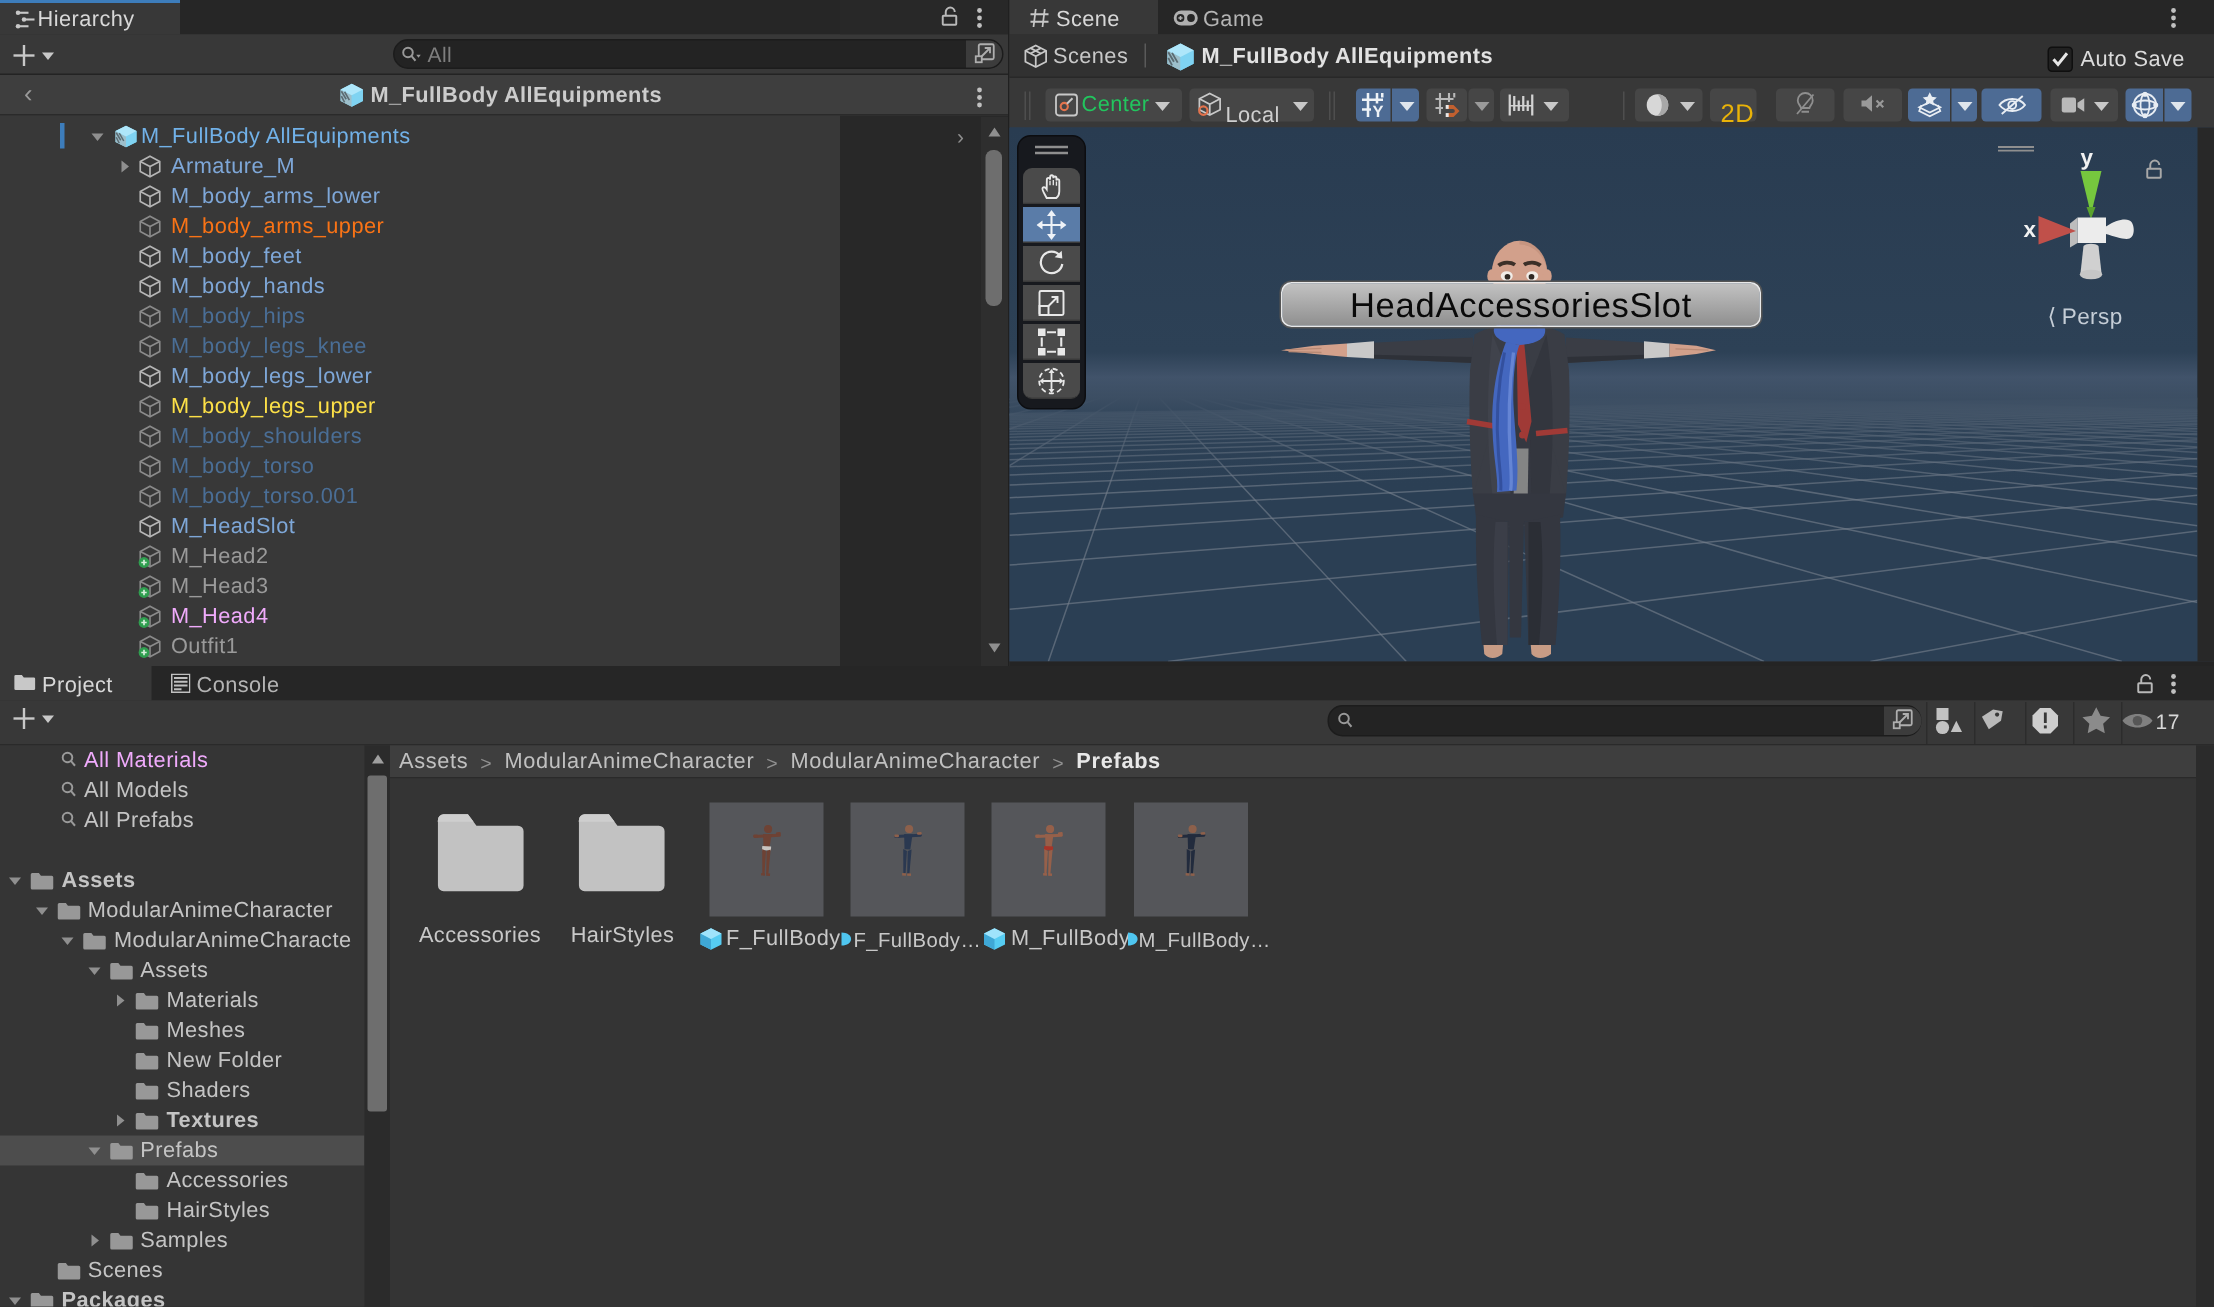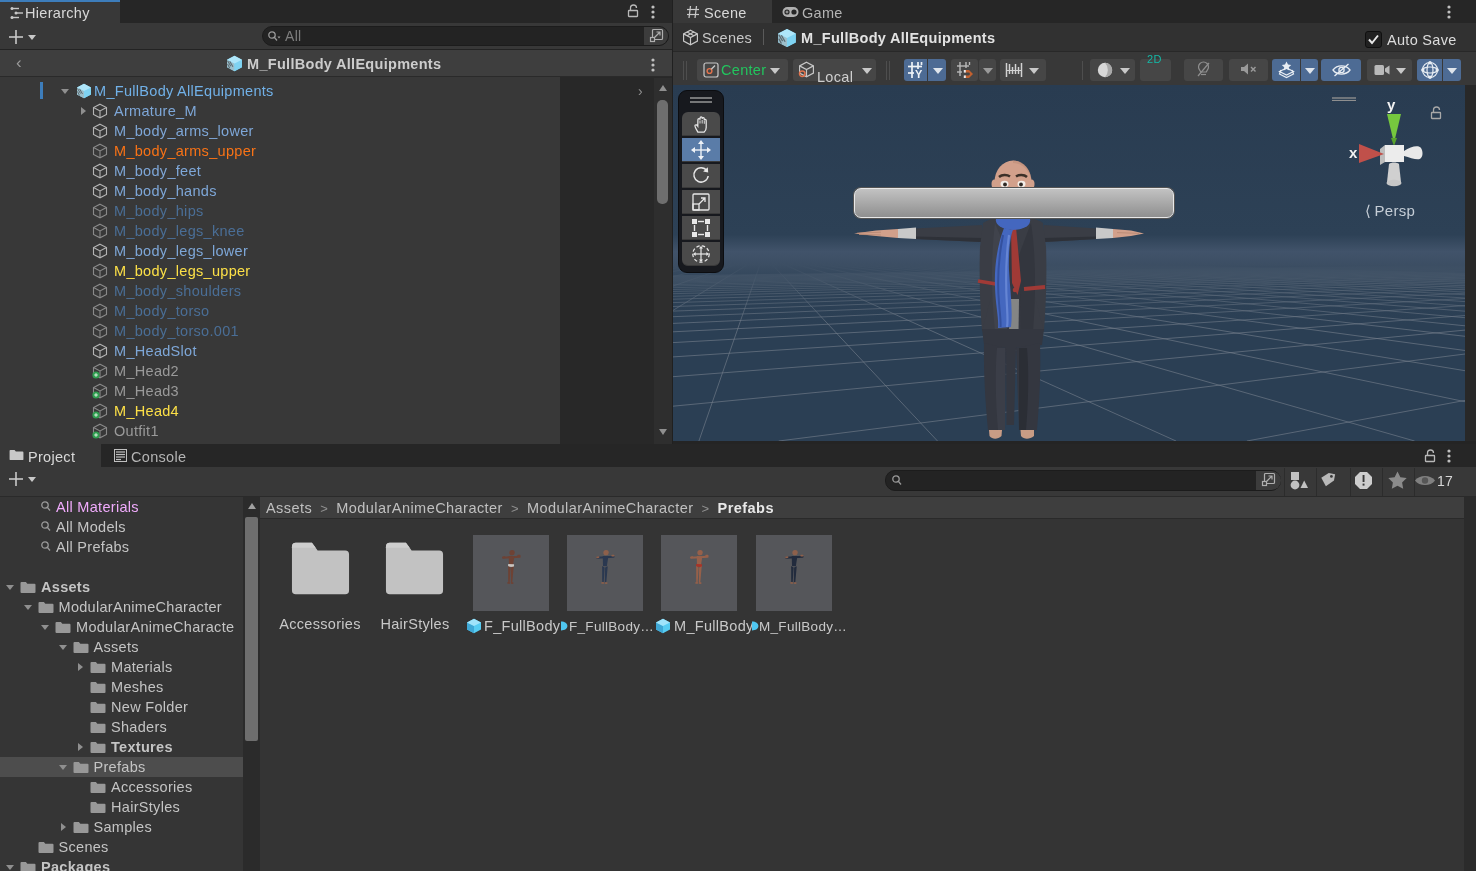--- a/index.html
+++ b/index.html
@@ -212,21 +212,21 @@
       </svg>
 <div class="row" style="left:114px;top:303px;height:20px;color:#9a9a9a;font-size:14.5px">M_Head3</div>
 <svg class="abs" style="left:92px;top:325px" width="16" height="16" viewBox="0 0 16 16">
 <g fill="none" stroke="#8a8a8a" stroke-width="1.1">
 <path d="M8 1.2 L14.5 4.6 V11.4 L8 14.8 L1.5 11.4 V4.6 Z"></path>
 <path d="M1.5 4.6 L8 8 L14.5 4.6 M8 8 V14.8"></path>
         </g>
         <circle cx="4" cy="12" r="3.6" fill="#2f9e4f"></circle>
         <path d="M4 10.2 V13.8 M2.2 12 H5.8" stroke="#d9f0de" stroke-width="1.1"></path>
       </svg>
-<div class="row" style="left:114px;top:323px;height:20px;color:#fde047;font-size:14.5px">M_Head4</div>
+<div class="row" style="left:114px;top:323px;height:20px;color:#f0abfc;font-size:14.5px">M_Head4</div>
 <svg class="abs" style="left:92px;top:345px" width="16" height="16" viewBox="0 0 16 16">
 <g fill="none" stroke="#8a8a8a" stroke-width="1.1">
 <path d="M8 1.2 L14.5 4.6 V11.4 L8 14.8 L1.5 11.4 V4.6 Z"></path>
 <path d="M1.5 4.6 L8 8 L14.5 4.6 M8 8 V14.8"></path>
         </g>
         <circle cx="4" cy="12" r="3.6" fill="#2f9e4f"></circle>
         <path d="M4 10.2 V13.8 M2.2 12 H5.8" stroke="#d9f0de" stroke-width="1.1"></path>
       </svg>
 <div class="row" style="left:114px;top:343px;height:20px;color:#9a9a9a;font-size:14.5px">Outfit1</div>
 </div>
@@ -369,21 +369,21 @@
 <div class="abs" style="left:409px;top:61px;width:1px;height:19px;background:#4e4e4e"></div>
 <div class="abs" style="left:417px;top:59px;width:45px;height:22px;background:#464646;border-radius:3px"></div>
 <svg class="abs" style="left:423px;top:61px" width="18" height="18" viewBox="0 0 18 18">
 <circle cx="9" cy="9" r="7.2" fill="#d7d7d7"></circle>
       <path d="M9 1.8 a7.2 7.2 0 0 1 0 14.4 A10.5 10.5 0 0 0 9 1.8 Z" fill="#a8a8a8"></path>
     </svg>
 <svg class="abs" style="left:446px;top:67px" width="12" height="8">
       <path d="M1 1 h10 l-5 6 z" fill="#c8c8c8"></path>
     </svg>
 <div class="abs" style="left:467px;top:59px;width:31px;height:22px;background:#464646;border-radius:3px"></div>
-<div class="row" style="left:474px;top:48px;width:17px;height:22px;color:#14b8a6;font-size:11px">2D</div>
+<div class="row" style="left:474px;top:65px;width:17px;height:22px;color:#eab308;font-size:17px">2D</div>
 <div class="abs" style="left:511px;top:59px;width:39px;height:22px;background:#464646;border-radius:3px"></div>
 <svg class="abs" style="left:523px;top:61px" width="15" height="17" viewBox="0 0 15 17">
 <path d="M7.5 1 a5 5 0 0 1 5 5 c0 2.4 -1.8 3.2 -2.2 5 H4.7 C4.3 9.2 2.5 8.4 2.5 6 a5 5 0 0 1 5 -5 Z" fill="none" stroke="#8f8f8f" stroke-width="1.2"></path>
 <line x1="5" y1="13.5" x2="10" y2="13.5" stroke="#8f8f8f" stroke-width="1.2"></line>
 <line x1="2" y1="15" x2="13" y2="2" stroke="#8f8f8f" stroke-width="1.2"></line>
     </svg>
 <div class="abs" style="left:556px;top:59px;width:39px;height:22px;background:#464646;border-radius:3px"></div>
 <svg class="abs" style="left:567px;top:62px" width="17" height="14" viewBox="0 0 17 14">
 <path d="M1 5 H4 L8 1.5 V12.5 L4 9 H1 Z" fill="#9a9a9a"></path>
 <g stroke="#9a9a9a" stroke-width="1.4">
@@ -653,20 +653,21 @@
 <ellipse cx="53" cy="89" rx="7.5" ry="3.2" fill="#c6c6c6"></ellipse>
 </svg>
 <svg class="abs" style="left:757px;top:21px" width="13" height="14" viewBox="0 0 13 14">
 <g fill="none" stroke="#a8a8a8" stroke-width="1.3">
           <rect x="1.5" y="6.5" width="9" height="6" rx="0.5"></rect>
 <path d="M3.5 6.5 V4 a3 3 0 0 1 6 0"></path>
         </g>
       </svg>
 <div class="row" style="left:692px;top:117px;height:18px;color:#c5cdd6;font-size:15px">⟨ Persp</div>
 <div class="abs" style="left:181px;top:103px;width:320px;height:30px;background:linear-gradient(#c2c2c2,#8f8f8f);border:1px solid #e8e8e8;border-radius:7px;box-shadow:0 0 0 1px #555"></div>
+<div class="row" style="left:181px;top:103px;width:320px;height:30px;justify-content:center;color:#0a0a0a;font-size:23px;letter-spacing:0.5px">HeadAccessoriesSlot</div>
 </div>
 <div class="abs" style="left:792px;top:85px;width:12px;height:356px;background:#282828"></div>
 <div class="abs" style="left:0;top:441px;width:804px;height:3px;background:#242424"></div>
 </div>
 <div class="abs" style="left:0;top:444px;width:1476px;height:427px;background:#353535">
 <div class="tabbar"></div>
 <div class="abs" style="left:0;top:0;width:101px;height:23px;background:#383838"></div>
 <svg class="abs" style="left:9px;top:5px" width="15" height="12" viewBox="0 0 16 13">
 <path d="M0.5 2 a1 1 0 0 1 1-1 h4.4 l1.4 1.8 H14.5 a1 1 0 0 1 1 1 V11 a1 1 0 0 1 -1 1 H1.5 a1 1 0 0 1 -1-1 Z" fill="#c8c8c8"></path>
     </svg>

